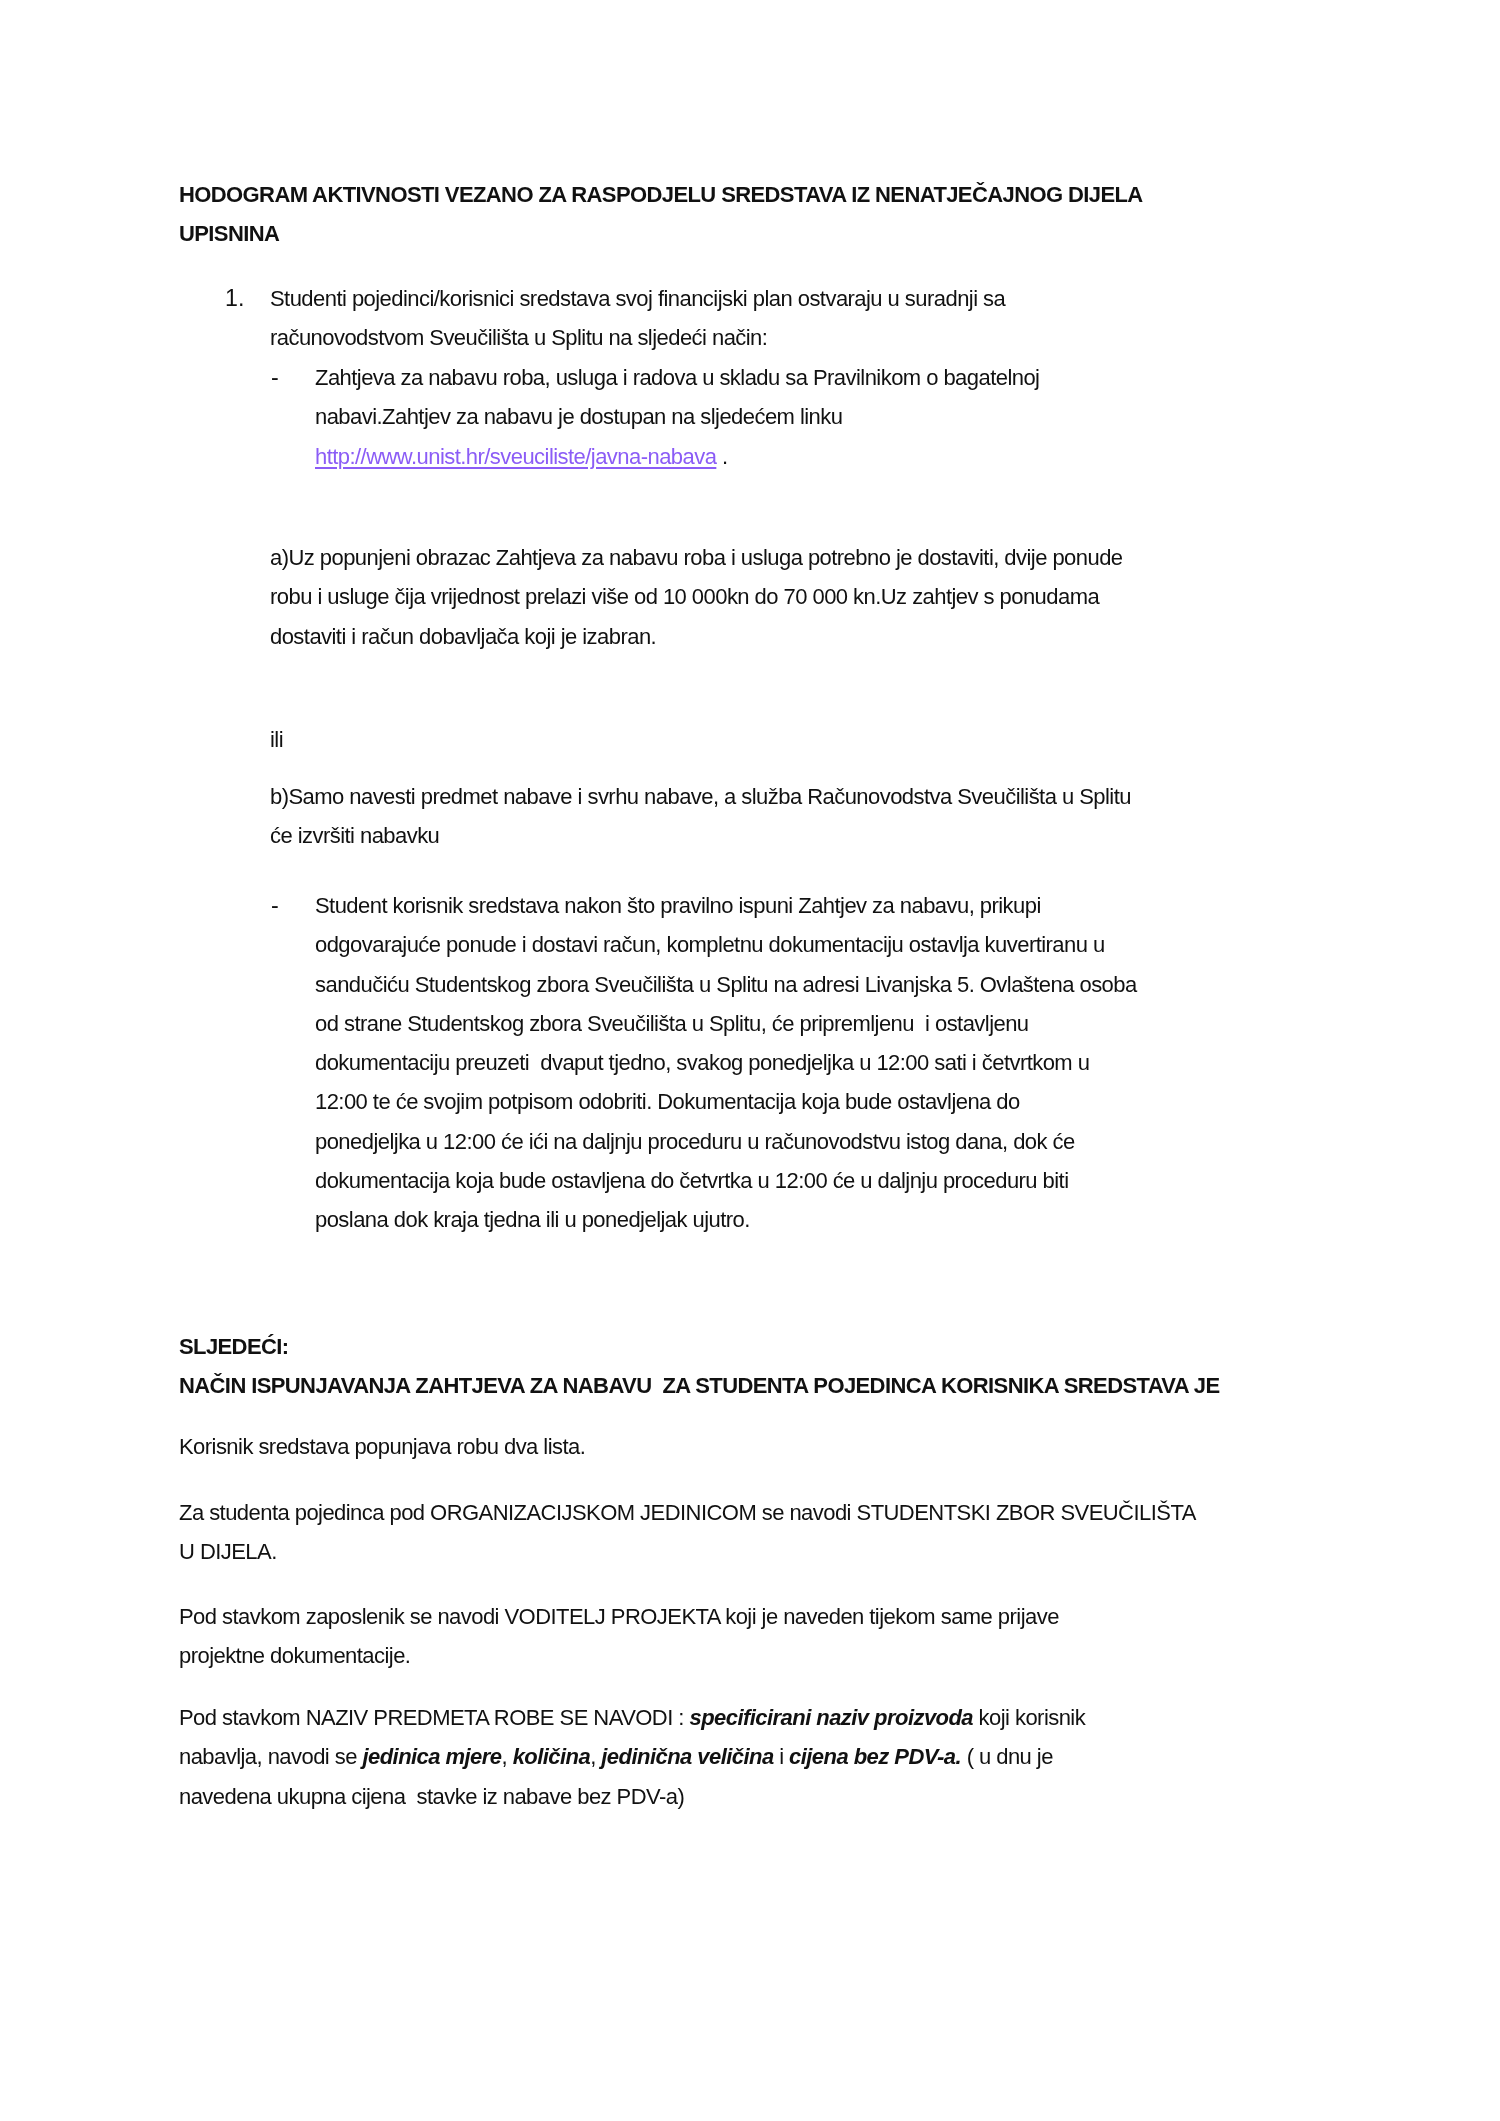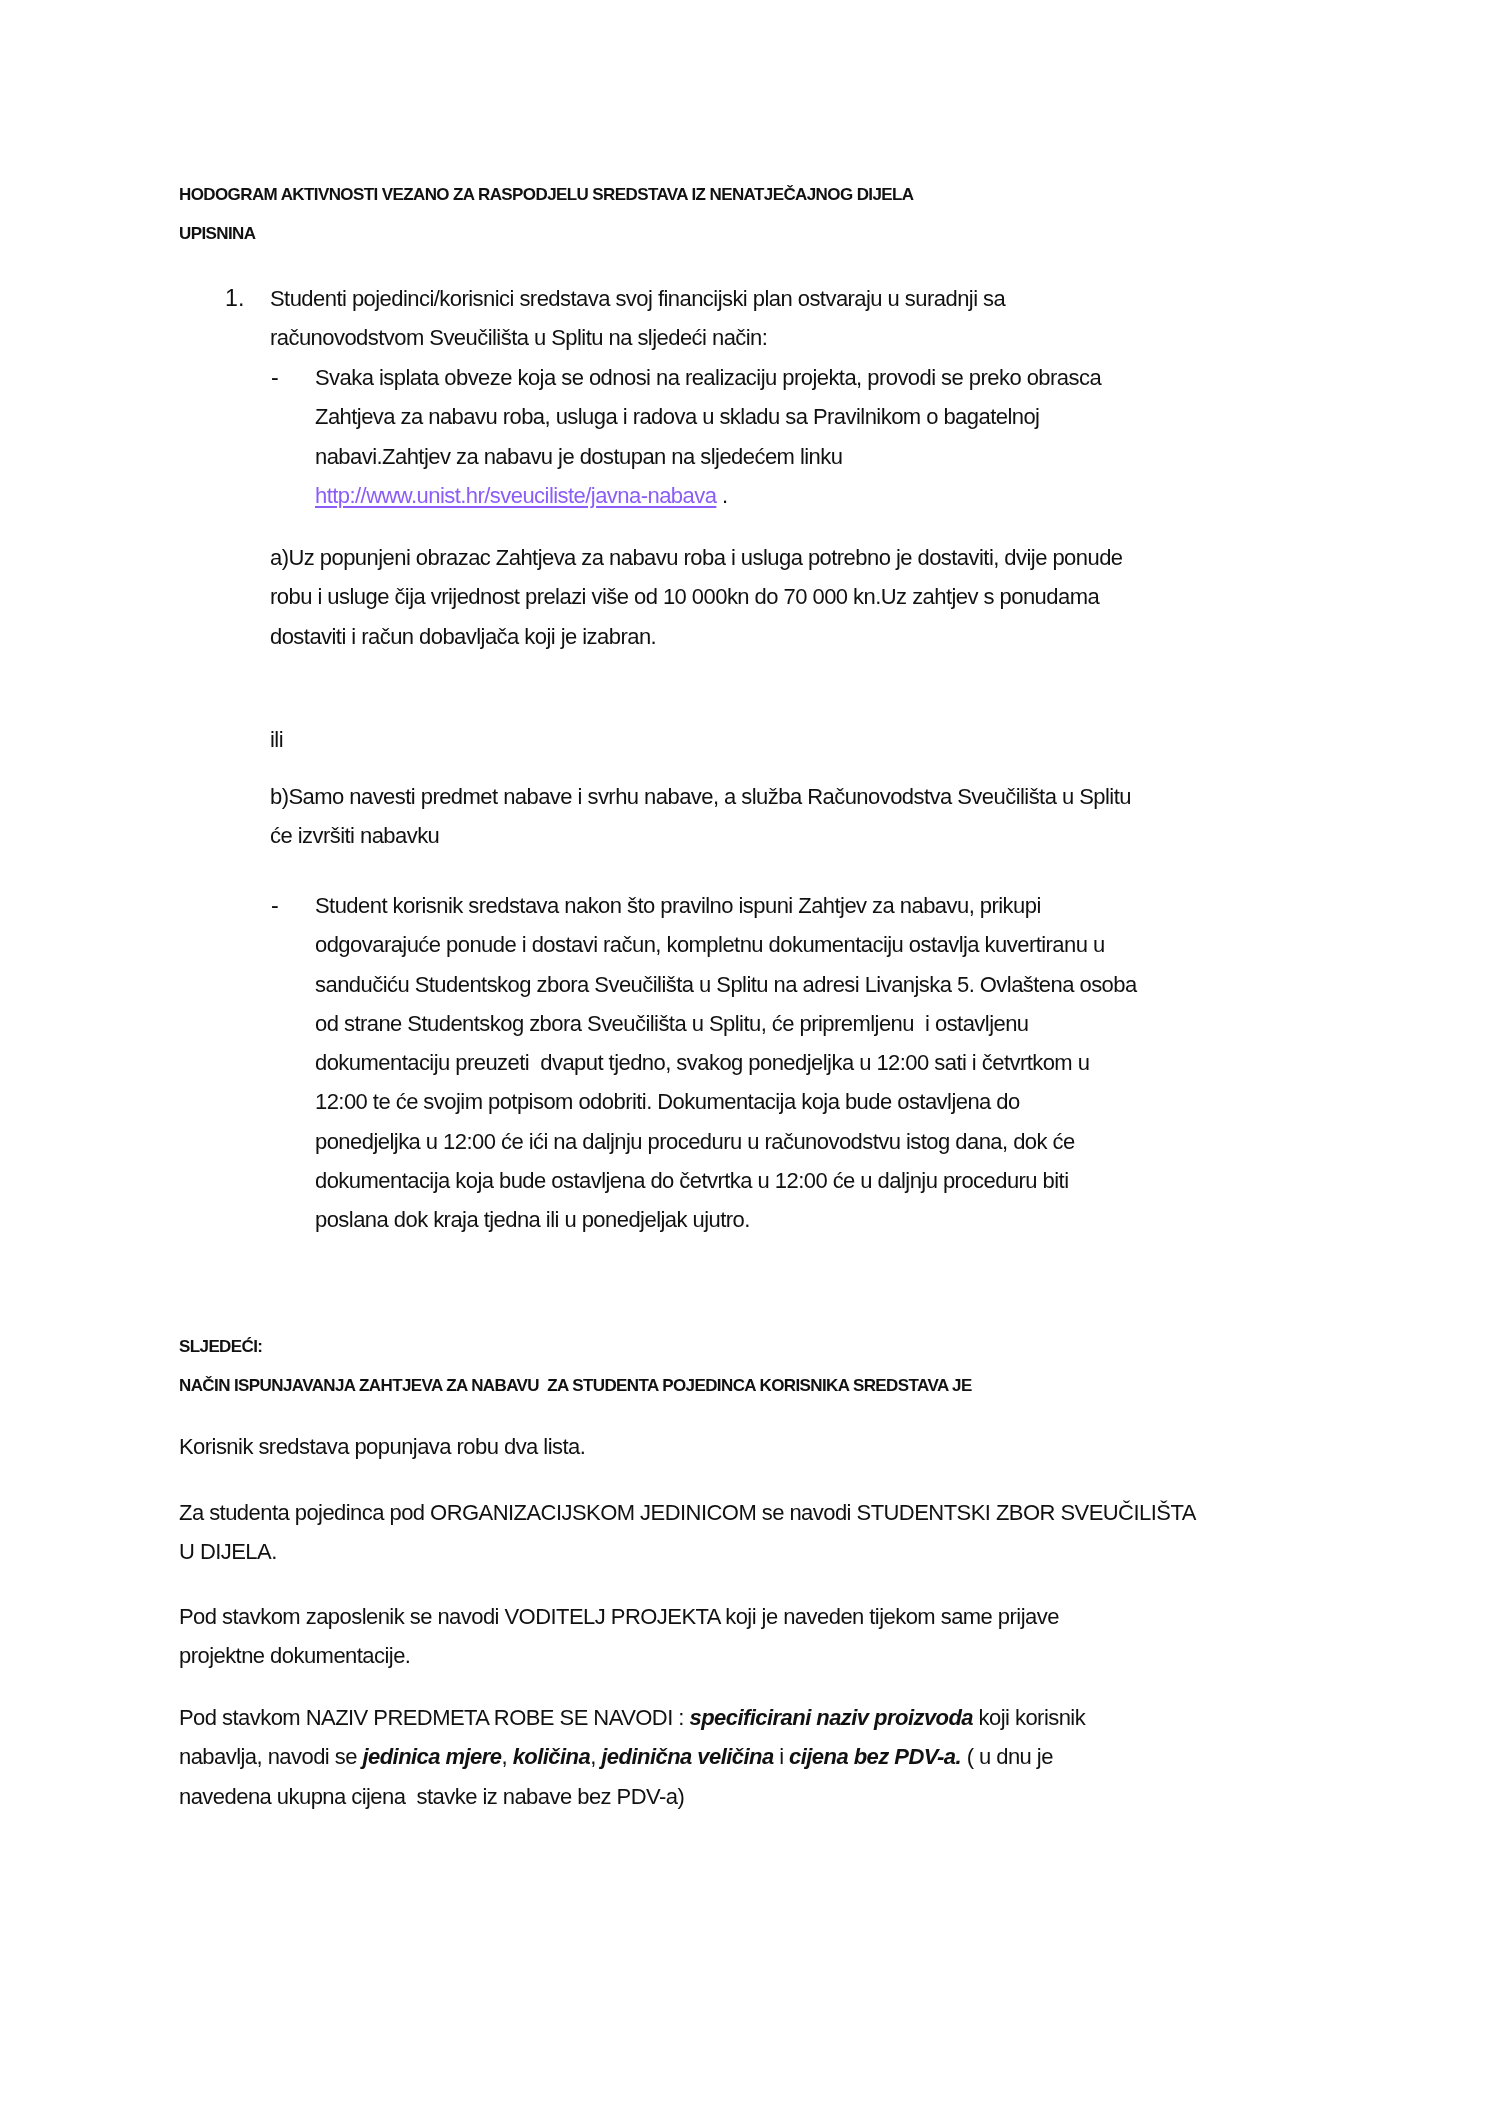--- a/index.html
+++ b/index.html
@@ -1,42 +1,41 @@
 <!DOCTYPE html>
 <html><head>
 <meta charset="utf-8">
 <style>
   html, body { margin: 0; padding: 0; background: #ffffff; }
   body { width: 1500px; height: 2121px; position: relative; overflow: hidden;
          font-family: "Liberation Sans", sans-serif; color: #111111; }
   .block { position: absolute; }
   .line { display: block; height: 39.3px; line-height: 39.3px; white-space: pre;
           font-size: 22px; letter-spacing: -0.55px; }
-  .bold .line { font-weight: bold; font-size: 17px; letter-spacing: -0.6px; }
+  .bold .line { font-weight: bold; font-size: 22px; letter-spacing: -0.6px; }
   .marker { position: absolute; font-size: 23.2px; line-height: 39.3px; height: 39.3px; }
   .bi { font-weight: bold; font-style: italic; }
   a.link { color: #8b5cf6; text-decoration: underline; text-underline-offset: 3px; }
 </style>
 </head>
 <body>
 
 <div class="block bold" style="left:179px; top:175px;">
   <span class="line">HODOGRAM AKTIVNOSTI VEZANO ZA RASPODJELU SREDSTAVA IZ NENATJEČAJNOG DIJELA</span>
   <span class="line">UPISNINA</span>
 </div>
 
 <span class="marker" style="left:225px; top:279px;">1.</span>
 <div class="block" style="left:270px; top:279px;">
   <span class="line">Studenti pojedinci/korisnici sredstava svoj financijski plan ostvaraju u suradnji sa</span>
   <span class="line">računovodstvom Sveučilišta u Splitu na sljedeći način:</span>
 </div>
 
 <span class="marker" style="left:271px; top:358px;">-</span>
 <div class="block" style="left:315px; top:358px;">
-  <span class="line">Svaka isplata obveze koja se odnosi na realizaciju projekta, provodi se preko obrasca</span>
   <span class="line">Zahtjeva za nabavu roba, usluga i radova u skladu sa Pravilnikom o bagatelnoj</span>
   <span class="line">nabavi.Zahtjev za nabavu je dostupan na sljedećem linku</span>
   <span class="line"><a class="link" href="#">http://www.unist.hr/sveuciliste/javna-nabava</a><span> .</span></span>
 </div>
 
 <div class="block" style="left:270px; top:538px;">
   <span class="line">a)Uz popunjeni obrazac Zahtjeva za nabavu roba i usluga potrebno je dostaviti, dvije ponude</span>
   <span class="line">robu i usluge čija vrijednost prelazi više od 10 000kn do 70 000 kn.Uz zahtjev s ponudama</span>
   <span class="line">dostaviti i račun dobavljača koji je izabran.</span>
 </div>

